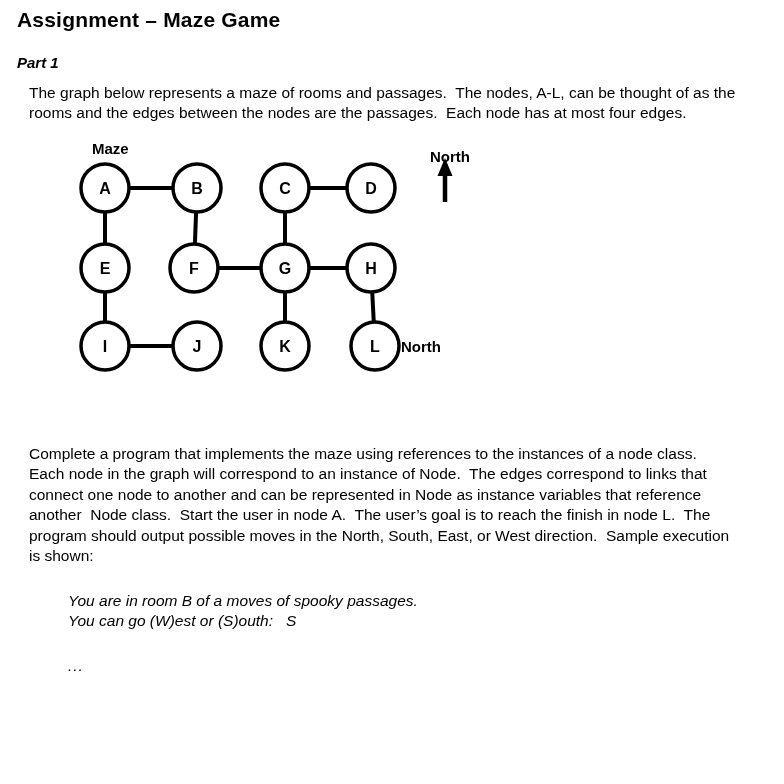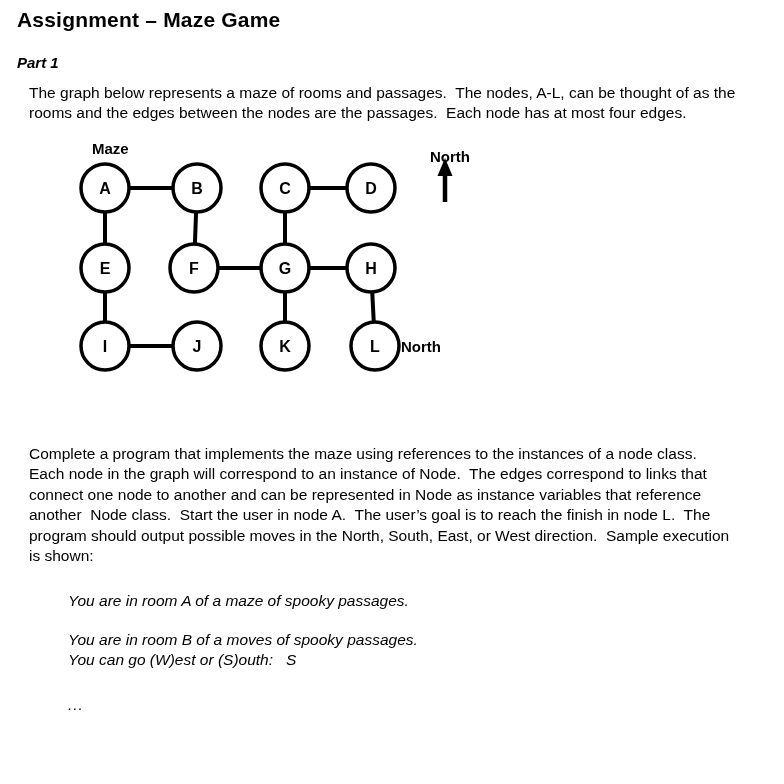--- a/index.html
+++ b/index.html
@@ -156,21 +156,20 @@
         <line class="north-arrow-line" x1="428" y1="66" x2="428" y2="37"></line>
         <polygon class="north-arrow-head" points="428,22 420.5,40 435.5,40"></polygon>
       </g>
     </svg>
   </div>
 
   <p class="body-paragraph second-paragraph">Complete a program that implements the maze using references to the instances of a node class.  Each node in the graph will correspond to an instance of Node.  The edges correspond to links that connect one node to another and can be represented in Node as instance variables that reference another  Node class.  Start the user in node A.  The user’s goal is to reach the finish in node L.  The program should output possible moves in the North, South, East, or West direction.  Sample execution is shown:</p>
 
   <div class="sample-execution">
       <div class="sample-block">
-        <div class="sample-line">You are in room A of a maze of spooky passages.</div>
       </div>
       <div class="sample-block">
         <div class="sample-line">You are in room B of a moves of spooky passages.</div>
         <div class="sample-line">You can go (W)est or (S)outh:   S</div>
       </div>
     </div>
 
   <div class="sample-ellipsis">...</div>
 
 </div>

